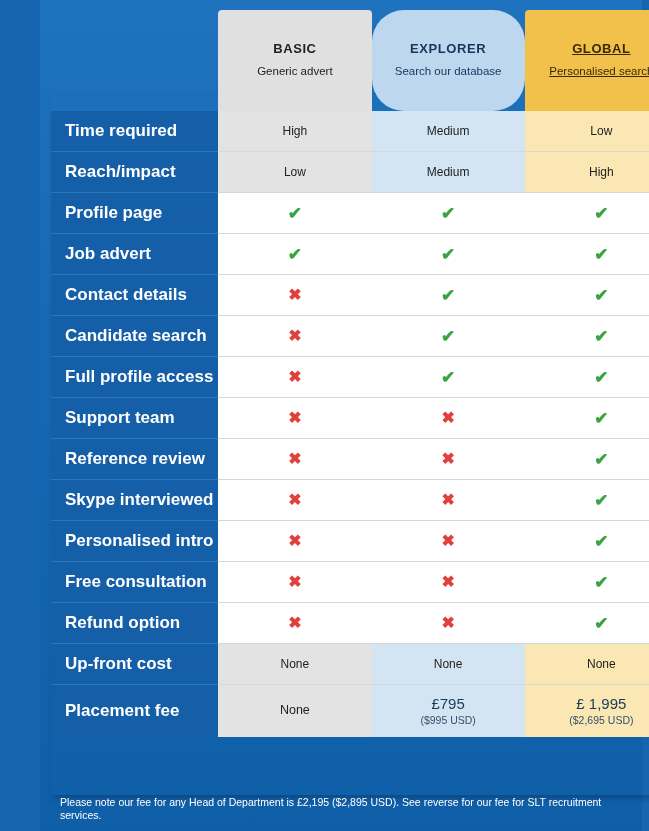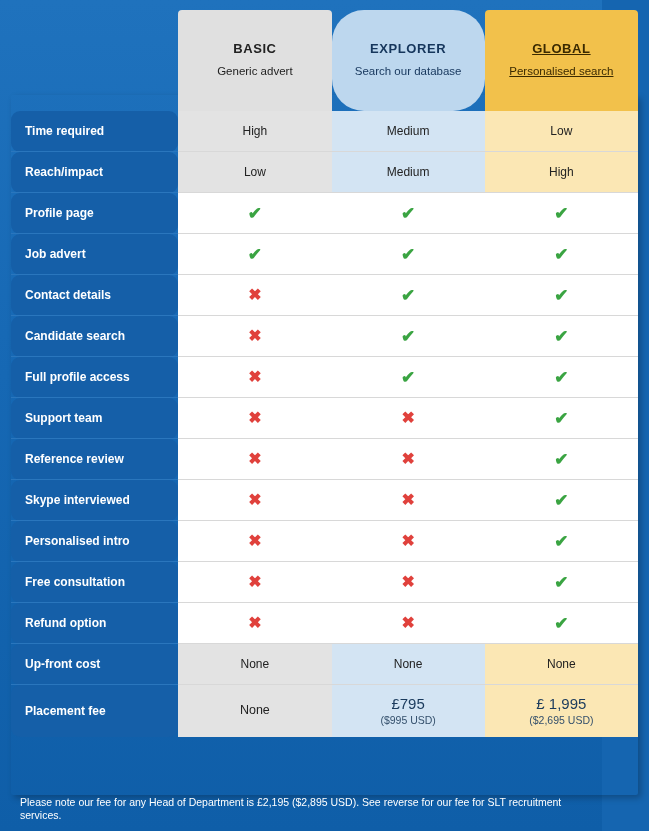--- a/index.html
+++ b/index.html
@@ -12,20 +12,21 @@
     background: #1565b0;
     font-family: "Liberation Sans", sans-serif;
     overflow: hidden;
   }
   .page {
     position: relative;
     width: 602px;
     height: 831px;
     background: linear-gradient(180deg, #1f72bd 0%, #1668b4 45%, #0f5ea8 100%);
     box-sizing: border-box;
+    margin-left: 40px;
   }
   .table-wrap {
     position: absolute;
     left: 11px;
     top: 10px;
     width: 627px;
   }
   table.pricing {
     border-collapse: collapse;
     table-layout: fixed;
@@ -61,27 +62,26 @@
     font-weight: normal;
   }
   .plan-basic-head { background: #e0e0e0; color: #222; }
   .plan-explorer-head { background: #bdd7ee; color: #16365c; border-radius: 32px; }
   .plan-global-head { background: #f2c14b; color: #3b2a00; text-decoration: underline; }
 
   
   .row-label {
     background: #155fa8;
     color: #ffffff;
-    font-size: 12px;
+    font-size: 17px;
     font-weight: bold;
     padding: 0 0 0 14px !important;
     height: 40px;
     vertical-align: middle;
     border-bottom: 1px solid #2a76bd;
-    border-radius: 9px;
   }
   tr:last-child .row-label { border-bottom: none; }
 
   
   .cell {
     height: 40px;
     text-align: center;
     vertical-align: middle;
     font-size: 12px;
     color: #222;

